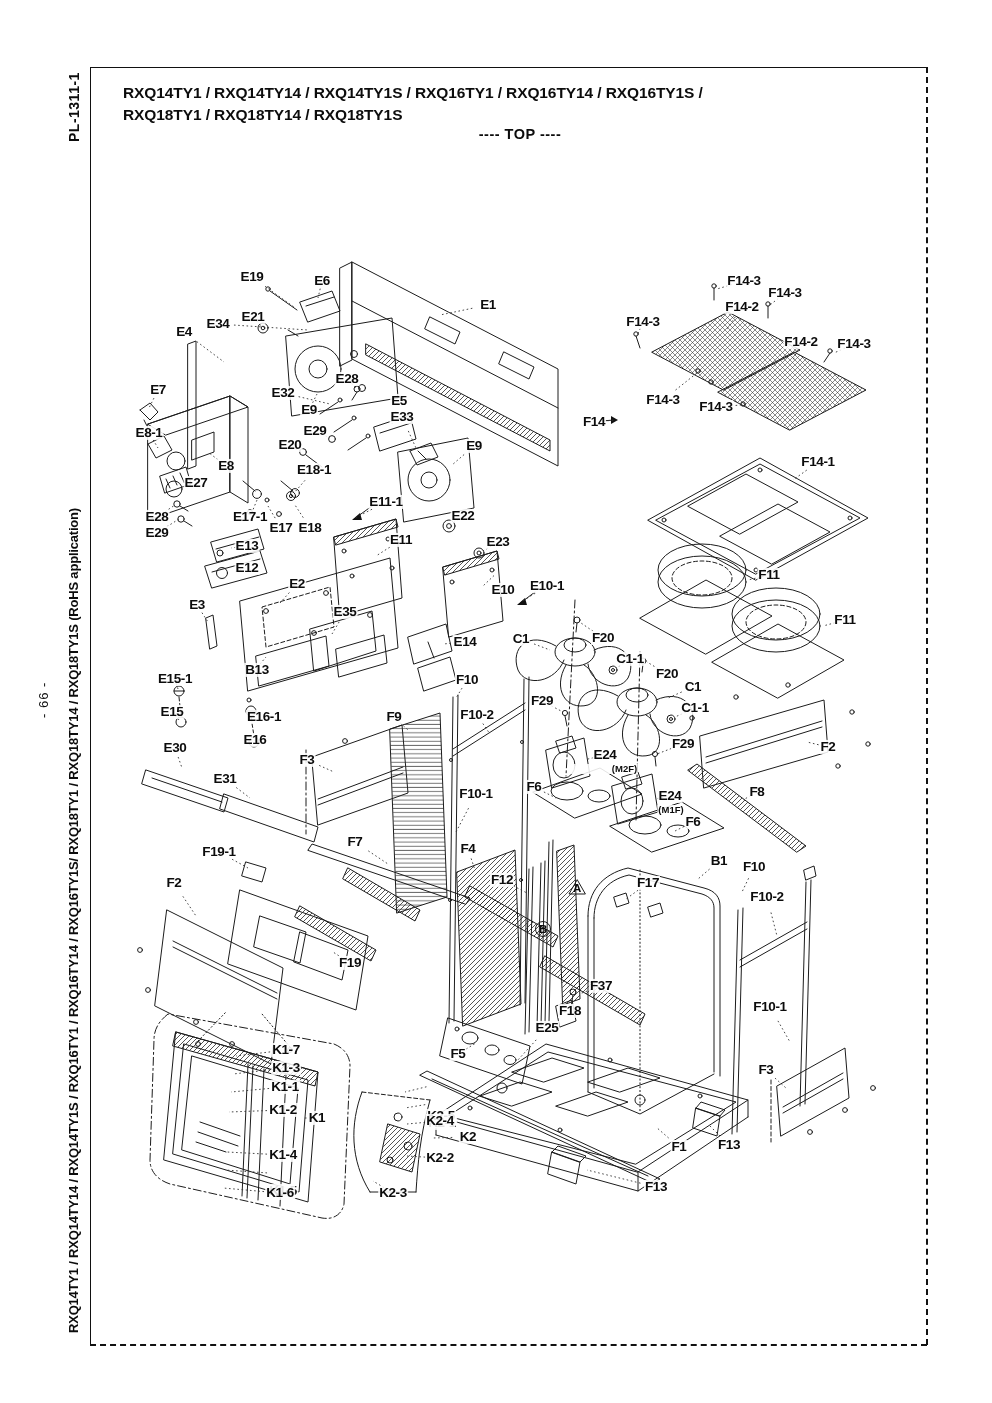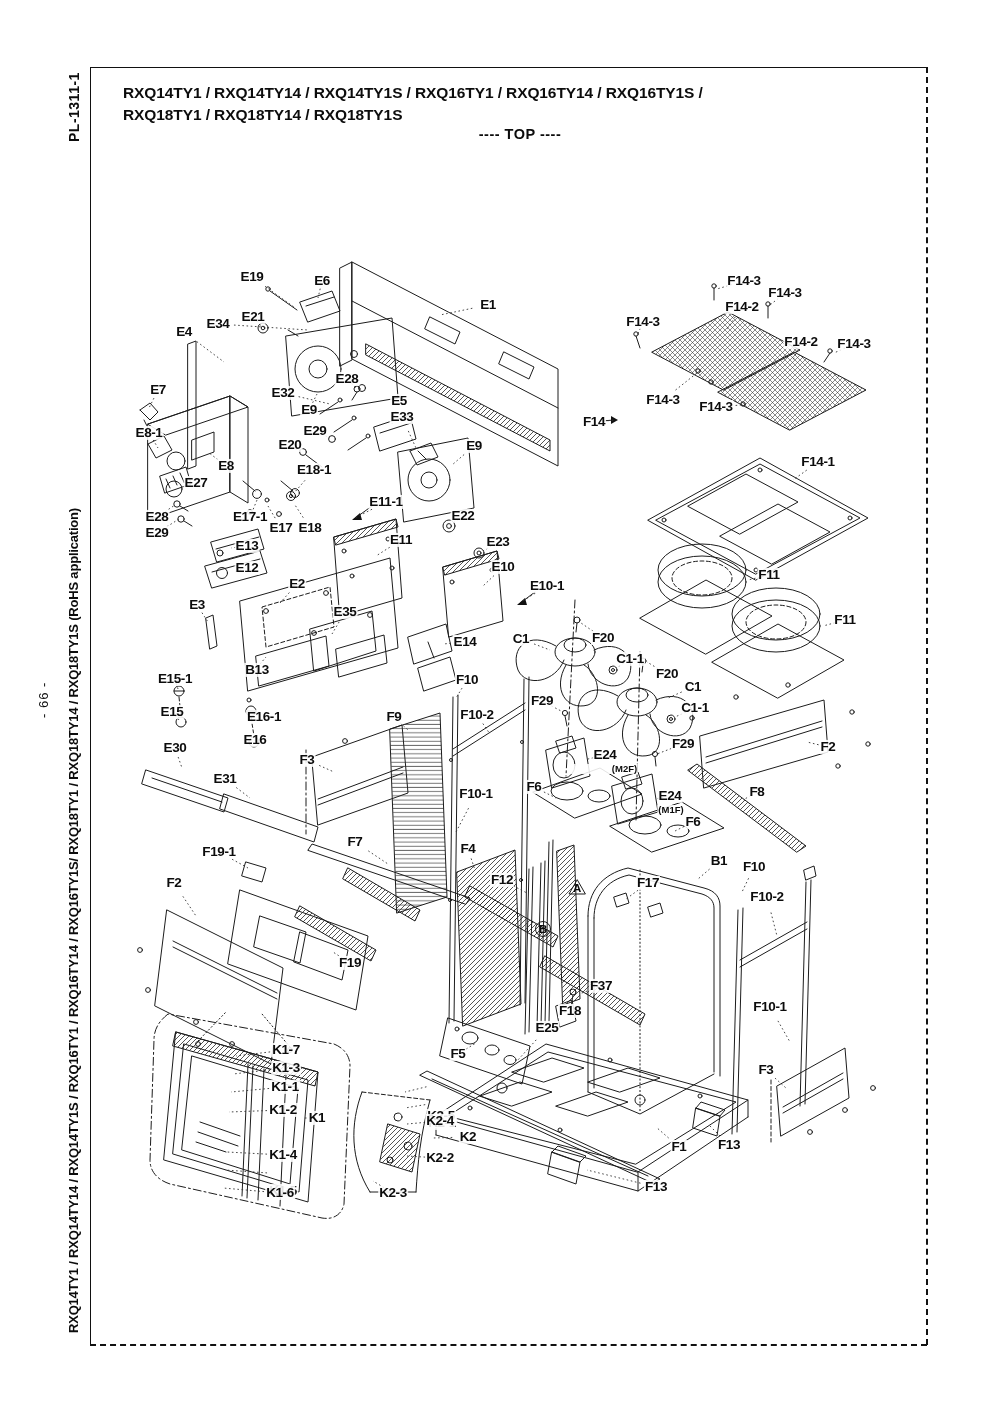--- a/index.html
+++ b/index.html
@@ -673,21 +673,21 @@
       <span class="plabel" style="left: 157px; top: 533px;">E29</span>
       <span class="plabel" style="left: 250px; top: 517px;">E17-1</span>
       <span class="plabel" style="left: 281px; top: 528px;">E17</span>
       <span class="plabel" style="left: 310px; top: 528px;">E18</span>
       <span class="plabel" style="left: 386px; top: 502px;">E11-1</span>
       <span class="plabel" style="left: 463px; top: 516px;">E22</span>
       <span class="plabel" style="left: 247px; top: 546px;">E13</span>
       <span class="plabel" style="left: 247px; top: 568px;">E12</span>
       <span class="plabel" style="left: 401px; top: 540px;">E11</span>
       <span class="plabel" style="left: 498px; top: 542px;">E23</span>
-      <span class="plabel" style="left: 503px; top: 567px;">E10</span>
+      <span class="plabel" style="left: 503px; top: 590px;">E10</span>
       <span class="plabel" style="left: 547px; top: 586px;">E10-1</span>
       <span class="plabel" style="left: 297px; top: 584px;">E2</span>
       <span class="plabel" style="left: 197px; top: 605px;">E3</span>
       <span class="plabel" style="left: 345px; top: 612px;">E35</span>
       <span class="plabel" style="left: 257px; top: 670px; text-align: right;">B13</span>
       <span class="plabel" style="left: 175px; top: 679px;">E15-1</span>
       <span class="plabel" style="left: 172px; top: 712px;">E15</span>
       <span class="plabel" style="left: 264px; top: 717px;">E16-1</span>
       <span class="plabel" style="left: 255px; top: 740px;">E16</span>
       <span class="plabel" style="left: 175px; top: 748px;">E30</span>

